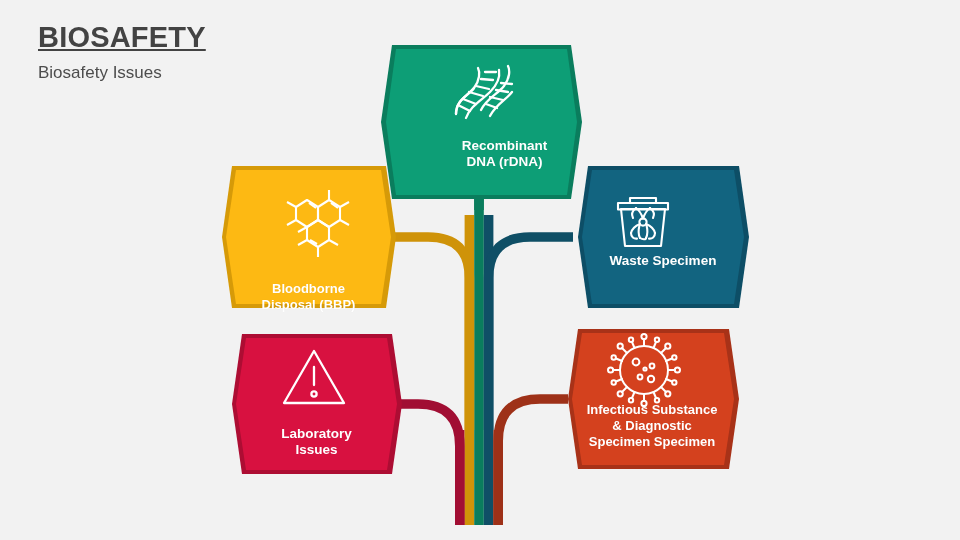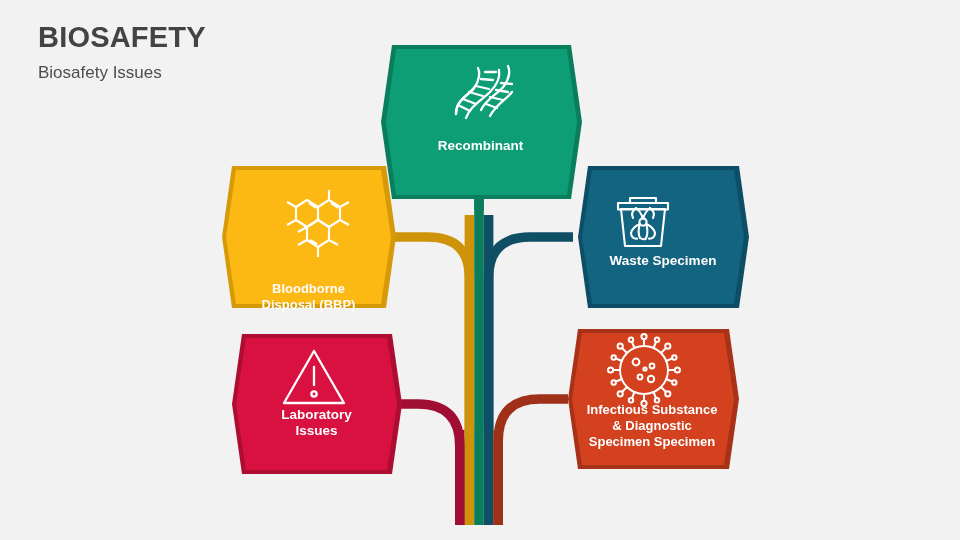--- a/index.html
+++ b/index.html
@@ -28,20 +28,21 @@
     width: 420px;
   }
   #heading .title {
     font-size: 29px;
     font-weight: bold;
     color: #434343;
     letter-spacing: 0.2px;
     line-height: 34px;
     margin: 0;
     white-space: nowrap;
+    text-decoration: underline;
   }
   #heading .subtitle {
     font-size: 17px;
     font-weight: normal;
     color: #4d4d4d;
     line-height: 22px;
     margin: 8px 0 8px 0;
     white-space: nowrap;
   }
   #graphic {
@@ -215,34 +216,35 @@
           <circle cx="613.7" cy="382.5" r="2.2"></circle>
         <path d="M 622 361 L 616 358.5"></path>
           <circle cx="613.7" cy="357.5" r="2.2"></circle>
         <path d="M 634.5 348 L 632 342"></path>
           <circle cx="631" cy="339.7" r="2.2"></circle>
       </g>
     </g>
 
   </svg>
 
-  <div class="hexlabel" style="left:386px; top:138px; width:189px; font-size:13.5px;">
+  <div class="hexlabel" style="left:386px; top:138px; width:189px; font-size:13.5px;padding-left:24px;">
     <div>Recombinant</div>
+    <div>DNA (rDNA)</div>
   </div>
 
   <div class="hexlabel" style="left:226px; top:253px; width:165px; font-size:13px;margin-top:28px;">
     <div>Bloodborne</div>
     <div>Disposal (BBP)</div>
   </div>
 
   <div class="hexlabel" style="left:582px; top:253px; width:162px; font-size:13.5px;">
     <div>Waste Specimen</div>
   </div>
 
-  <div class="hexlabel" style="left:236px; top:407px; width:161px; font-size:13.5px;">
+  <div class="hexlabel" style="left:236px; top:426px; width:161px; font-size:13.5px;">
     <div>Laboratory</div>
     <div>Issues</div>
   </div>
 
   <div class="hexlabel" style="left:570px; top:402px; width:164px; font-size:13px;">
     <div>Infectious Substance</div>
     <div>&amp; Diagnostic</div>
     <div>Specimen Specimen</div>
   </div>
 

